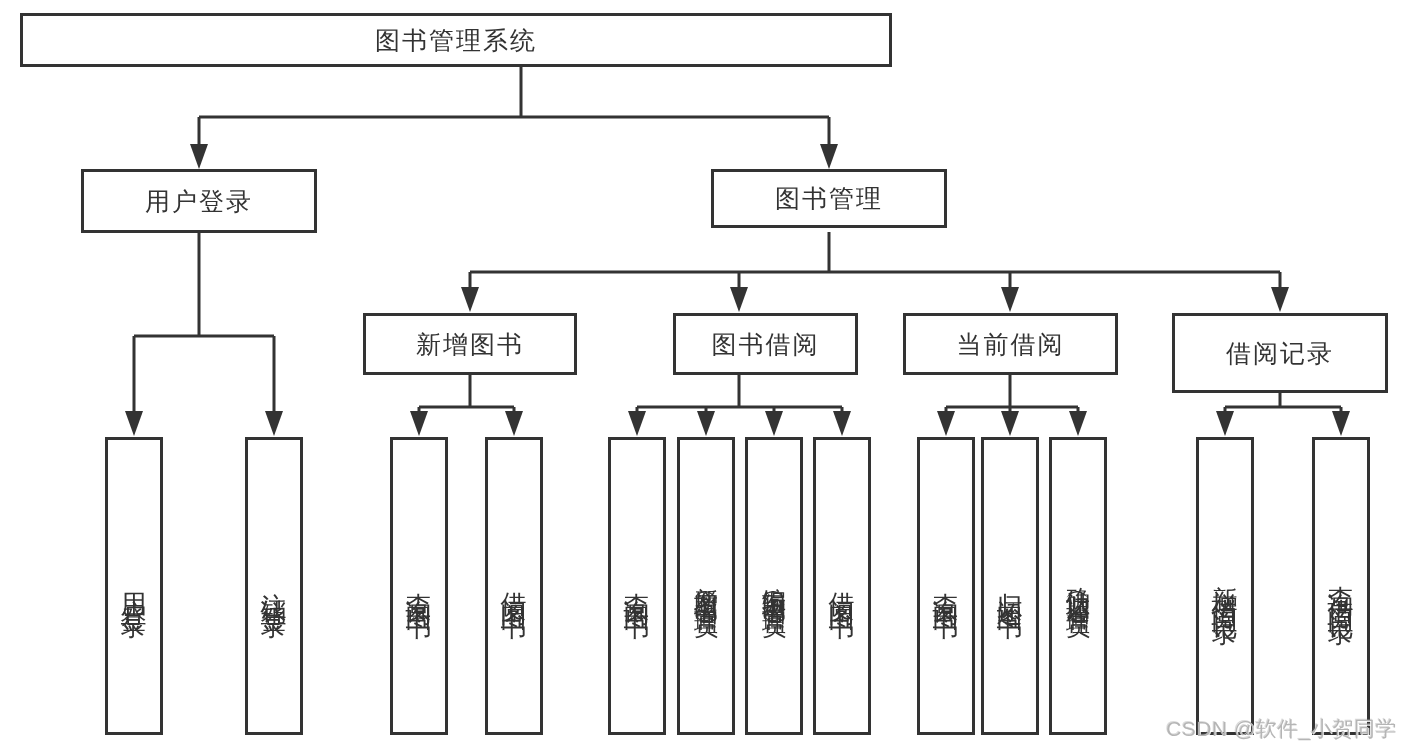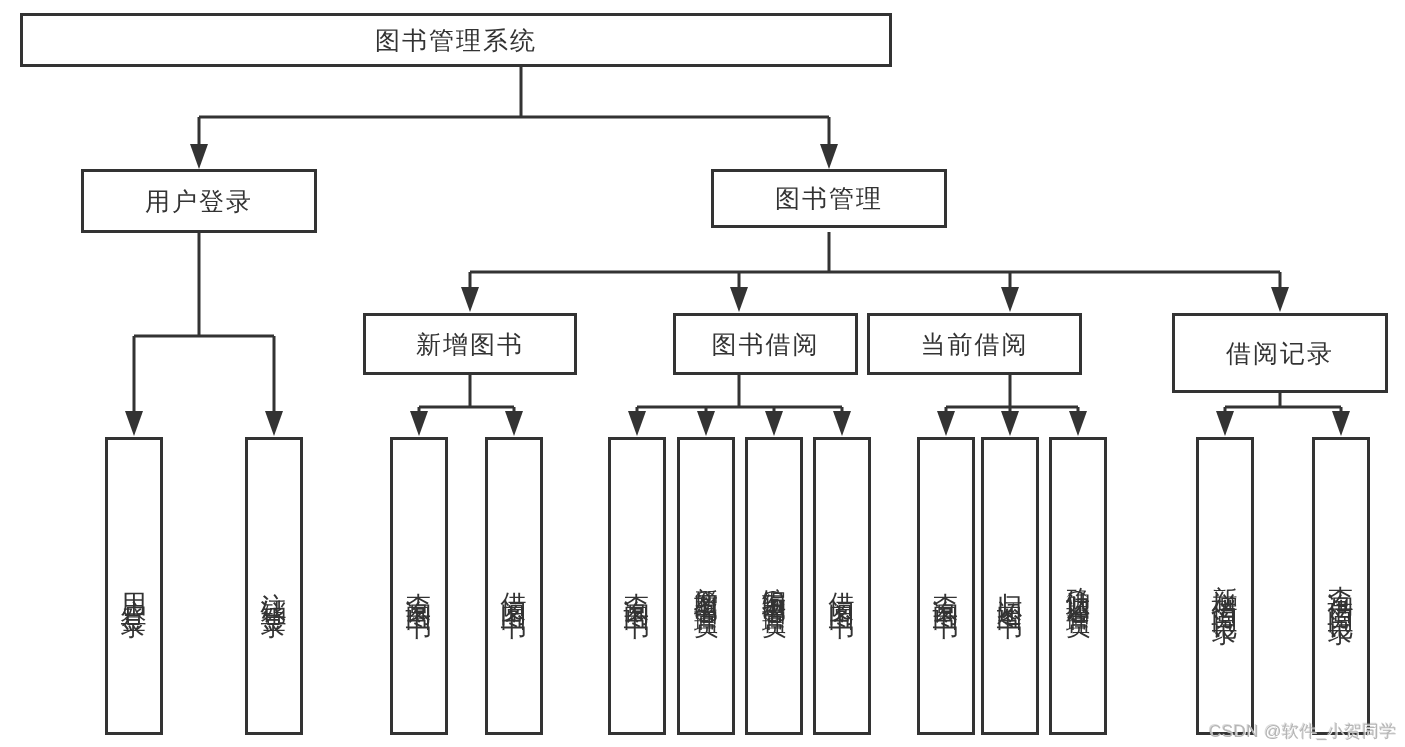--- a/index.html
+++ b/index.html
@@ -33,21 +33,21 @@
     writing-mode:vertical-rl;
     text-orientation:upright;
     font-size:26px;
     letter-spacing:7px;
     line-height:1;
     color:var(--text);
   }
   .leaf.long .vtext{font-size:24px;letter-spacing:4px;}
   #watermark{
     position:absolute;right:8px;bottom:4px;z-index:3;
-    font-size:17px;letter-spacing:.5px;
+    font-size:21px;letter-spacing:.5px;
     color:var(--wm);
     text-shadow:1px 1px 0 rgba(255,255,255,.85), -1px -1px 0 rgba(110,110,110,.25);
     pointer-events:none;
     white-space:nowrap;
   }
 </style>
 </head>
 <body>
 
 <div id="canvas">
@@ -95,21 +95,21 @@
   <div class="node hdr" style="left:711px;top:169px;width:236px;height:59px;">
     <span>图书管理</span>
   </div>
 
   <div class="node hdr" style="left:363px;top:313px;width:214px;height:62px;">
     <span>新增图书</span>
   </div>
   <div class="node hdr" style="left:633px;top:313px;width:185px;height:62px;margin-left:40px;">
     <span>图书借阅</span>
   </div>
-  <div class="node hdr" style="left:867px;top:313px;width:215px;height:62px;">
+  <div class="node hdr" style="left:903px;top:313px;width:215px;height:62px;">
     <span>当前借阅</span>
   </div>
   <div class="node hdr" style="left:1172px;top:313px;width:216px;height:80px;">
     <span>借阅记录</span>
   </div>
 
   <div class="node leaf" style="left:105px;">
     <span class="vtext">用户登录</span>
   </div>
   <div class="node leaf" style="left:245px;">

